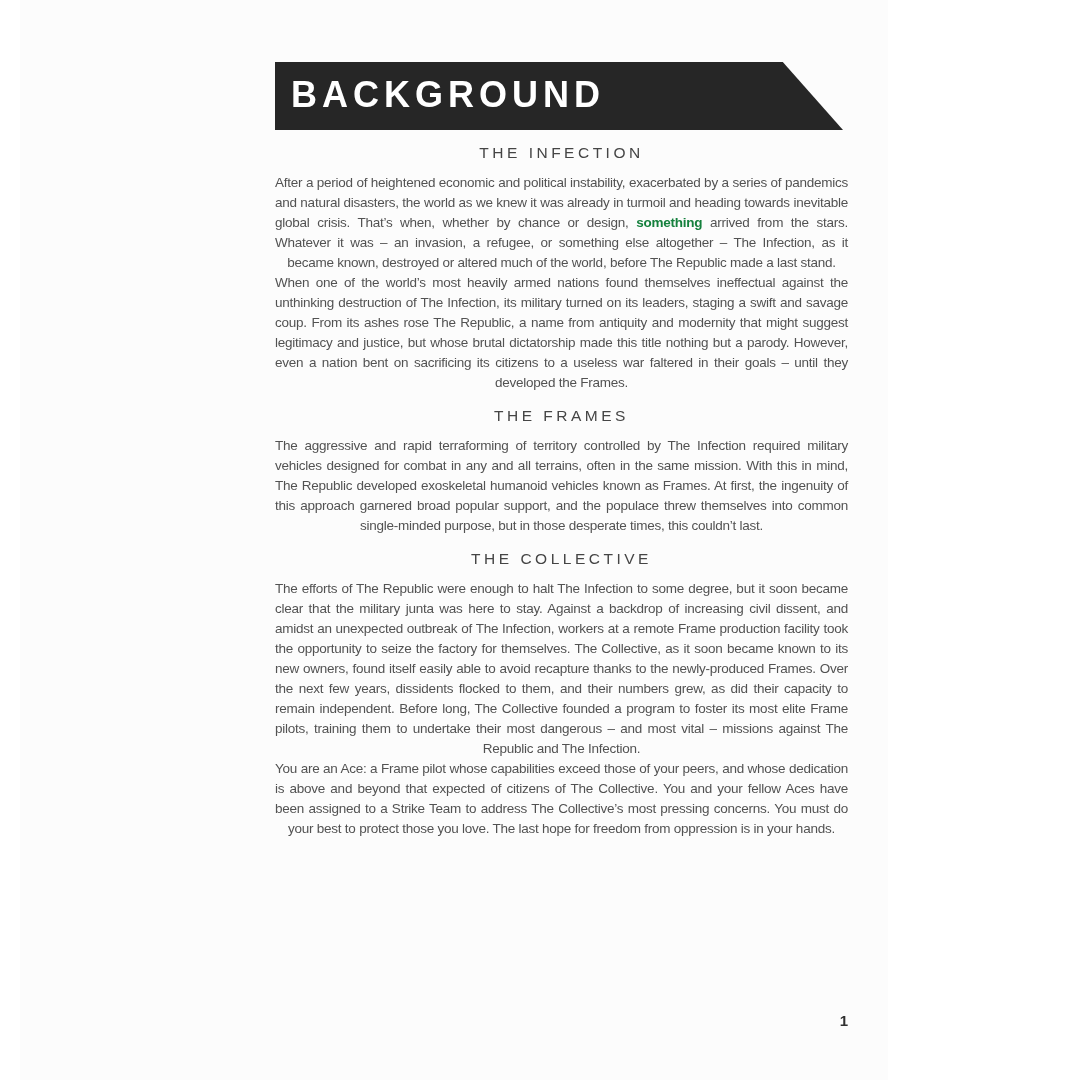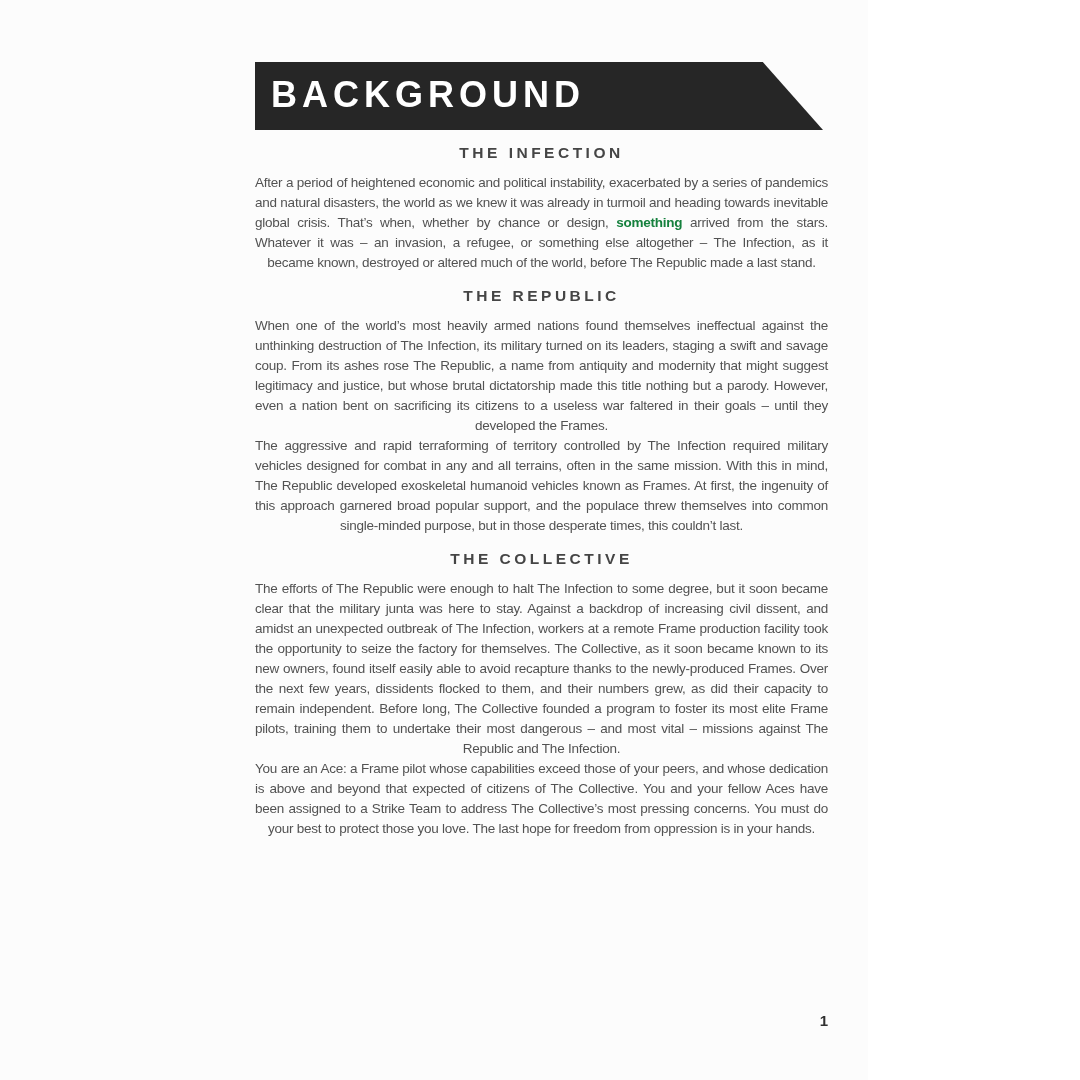--- a/index.html
+++ b/index.html
@@ -5,20 +5,21 @@
 <style>
   * { box-sizing: border-box; }
   html, body { margin: 0; padding: 0; background: #ffffff; }
   .page {
     position: relative;
     width: 868px;
     height: 1080px;
     background: #fcfcfc;
     font-family: "Liberation Sans", sans-serif;
     overflow: hidden;
+    margin-left: 20px;
   }
   .content {
     position: absolute;
     left: 255px;
     top: 62px;
     width: 573px;
   }
   .banner {
     width: 568px;
     height: 68px;
@@ -34,21 +35,21 @@
     letter-spacing: 5px;
     padding-left: 16px;
     padding-bottom: 2px;
     white-space: nowrap;
   }
   .section-heading {
     margin: 14px 0 11px 0;
     text-align: center;
     font-size: 15.5px;
     line-height: 18px;
-    font-weight: bold;
+    font-weight: normal;
     letter-spacing: 3.5px;
     color: #454545;
   }
   .section:first-of-type .section-heading { margin-top: 26px; }
   .section-body {
     margin: 0;
     font-size: 13.5px;
     line-height: 20px;
     letter-spacing: -0.25px;
     color: #525252;
@@ -76,25 +77,25 @@
     <div class="banner">
       <div class="banner-title">BACKGROUND</div>
     </div>
 
     <div class="section">
       <h2 class="section-heading">THE INFECTION</h2>
       <p class="section-body"><span>After a period of heightened economic and political instability, exacerbated by a series of pandemics and natural disasters, the world as we knew it was already in turmoil and heading towards inevitable global crisis. That’s when, whether by chance or design, </span><span class="bold-word">something</span><span> arrived from the stars. Whatever it was – an invasion, a refugee, or something else altogether – The Infection, as it became known, destroyed or altered much of the world, before The Republic made a last stand.</span></p>
     </div>
 
     <div class="section">
-      <h2 class="section-heading">THE REPUBLIC</h2>
       <p class="section-body">When one of the world’s most heavily armed nations found themselves ineffectual against the unthinking destruction of The Infection, its military turned on its leaders, staging a swift and savage coup. From its ashes rose The Republic, a name from antiquity and modernity that might suggest legitimacy and justice, but whose brutal dictatorship made this title nothing but a parody. However, even a nation bent on sacrificing its citizens to a useless war faltered in their goals – until they developed the Frames.</p>
     </div>
 
     <div class="section">
+      <h2 class="section-heading">THE FRAMES</h2>
       <p class="section-body">The aggressive and rapid terraforming of territory controlled by The Infection required military vehicles designed for combat in any and all terrains, often in the same mission. With this in mind, The Republic developed exoskeletal humanoid vehicles known as Frames. At first, the ingenuity of this approach garnered broad popular support, and the populace threw themselves into common single-minded purpose, but in those desperate times, this couldn’t last.</p>
     </div>
 
     <div class="section">
       <h2 class="section-heading">THE COLLECTIVE</h2>
       <p class="section-body">The efforts of The Republic were enough to halt The Infection to some degree, but it soon became clear that the military junta was here to stay. Against a backdrop of increasing civil dissent, and amidst an unexpected outbreak of The Infection, workers at a remote Frame production facility took the opportunity to seize the factory for themselves. The Collective, as it soon became known to its new owners, found itself easily able to avoid recapture thanks to the newly-produced Frames. Over the next few years, dissidents flocked to them, and their numbers grew, as did their capacity to remain independent. Before long, The Collective founded a program to foster its most elite Frame pilots, training them to undertake their most dangerous – and most vital – missions against The Republic and The Infection.</p>
     </div>
 
     <div class="section">
       <p class="section-body">You are an Ace: a Frame pilot whose capabilities exceed those of your peers, and whose dedication is above and beyond that expected of citizens of The Collective. You and your fellow Aces have been assigned to a Strike Team to address The Collective’s most pressing concerns. You must do your best to protect those you love. The last hope for freedom from oppression is in your hands.</p>

